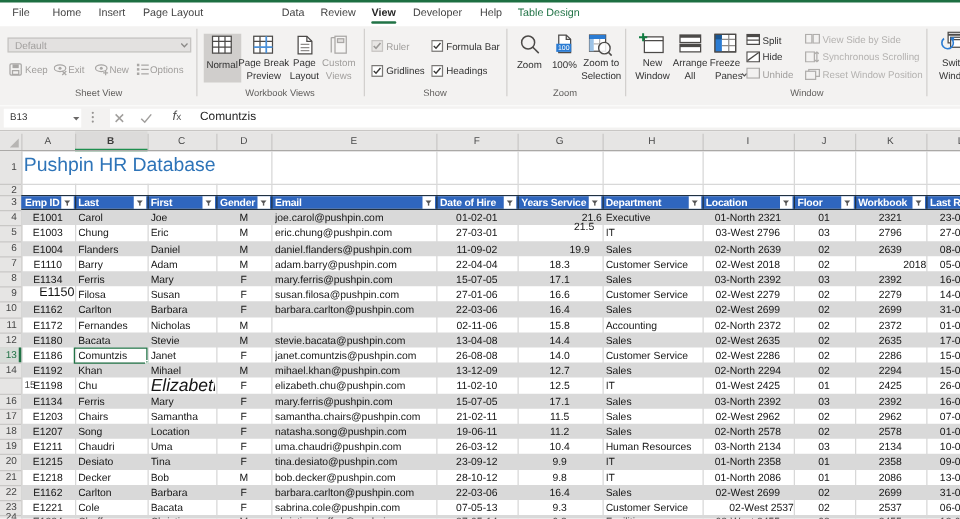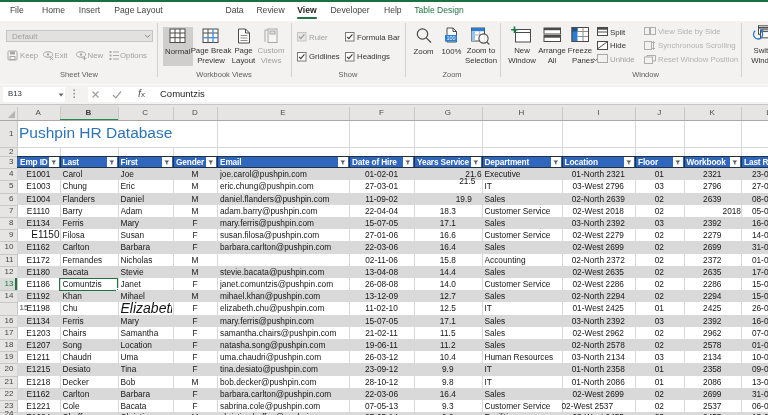--- a/index.html
+++ b/index.html
@@ -654,21 +654,21 @@
 <div style="position:absolute;left:683.5px;width:57.5px;text-align:center;top:387.79999999999995px;height:12.2px;line-height:12.7px;font-size:8.3px;color:#151515;white-space:nowrap;overflow:hidden;">2699</div>
 <div style="position:absolute;left:741px;width:55px;text-align:center;top:387.79999999999995px;height:12.2px;line-height:12.7px;font-size:8.3px;color:#151515;white-space:nowrap;overflow:hidden;">31-05-22</div>
 <div style="position:absolute;left:17px;width:42.5px;text-align:center;top:400.0px;height:12.2px;line-height:12.7px;font-size:8.3px;color:#151515;white-space:nowrap;overflow:hidden;">E1221</div>
 <div style="position:absolute;left:62.5px;width:54.0px;text-align:left;top:400.0px;height:12.2px;line-height:12.7px;font-size:8.3px;color:#151515;white-space:nowrap;overflow:hidden;">Cole</div>
 <div style="position:absolute;left:120.5px;width:51.5px;text-align:left;top:400.0px;height:12.2px;line-height:12.7px;font-size:8.3px;color:#151515;white-space:nowrap;overflow:hidden;">Bacata</div>
 <div style="position:absolute;left:173px;width:44px;text-align:center;top:400.0px;height:12.2px;line-height:12.7px;font-size:8.3px;color:#151515;white-space:nowrap;overflow:hidden;">F</div>
 <div style="position:absolute;left:220px;width:128px;text-align:left;top:400.0px;height:12.2px;line-height:12.7px;font-size:8.3px;color:#151515;white-space:nowrap;overflow:hidden;">sabrina.cole@pushpin.com</div>
 <div style="position:absolute;left:349px;width:65px;text-align:center;top:400.0px;height:12.2px;line-height:12.7px;font-size:8.3px;color:#151515;white-space:nowrap;overflow:hidden;">07-05-13</div>
 <div style="position:absolute;left:414px;width:67.5px;text-align:center;top:400.0px;height:12.2px;line-height:12.7px;font-size:8.3px;color:#151515;white-space:nowrap;overflow:hidden;">9.3</div>
 <div style="position:absolute;left:484.5px;width:76.0px;text-align:left;top:400.0px;height:12.2px;line-height:12.7px;font-size:8.3px;color:#151515;white-space:nowrap;overflow:hidden;">Customer Service</div>
-<div style="position:absolute;left:561.5px;width:73.5px;text-align:left;top:400.0px;height:12.2px;line-height:12.7px;font-size:8.3px;color:#151515;white-space:nowrap;overflow:hidden;">02-West 2537</div>
+<div style="position:absolute;left:561.5px;width:73.5px;text-align:right;top:400.0px;height:12.2px;line-height:12.7px;font-size:8.3px;color:#151515;white-space:nowrap;overflow:hidden;">02-West 2537</div>
 <div style="position:absolute;left:635px;width:48.5px;text-align:center;top:400.0px;height:12.2px;line-height:12.7px;font-size:8.3px;color:#151515;white-space:nowrap;overflow:hidden;">02</div>
 <div style="position:absolute;left:683.5px;width:57.5px;text-align:center;top:400.0px;height:12.2px;line-height:12.7px;font-size:8.3px;color:#151515;white-space:nowrap;overflow:hidden;">2537</div>
 <div style="position:absolute;left:741px;width:55px;text-align:center;top:400.0px;height:12.2px;line-height:12.7px;font-size:8.3px;color:#151515;white-space:nowrap;overflow:hidden;">06-05-22</div>
 <div style="position:absolute;left:17px;width:42.5px;text-align:center;top:411.2px;height:12.2px;line-height:12.7px;font-size:8.3px;color:#151515;white-space:nowrap;overflow:hidden;">E1224</div>
 <div style="position:absolute;left:62.5px;width:54.0px;text-align:left;top:411.2px;height:12.2px;line-height:12.7px;font-size:8.3px;color:#151515;white-space:nowrap;overflow:hidden;">Chaffee</div>
 <div style="position:absolute;left:120.5px;width:51.5px;text-align:left;top:411.2px;height:12.2px;line-height:12.7px;font-size:8.3px;color:#151515;white-space:nowrap;overflow:hidden;">Christie</div>
 <div style="position:absolute;left:173px;width:44px;text-align:center;top:411.2px;height:12.2px;line-height:12.7px;font-size:8.3px;color:#151515;white-space:nowrap;overflow:hidden;">M</div>
 <div style="position:absolute;left:220px;width:128px;text-align:left;top:411.2px;height:12.2px;line-height:12.7px;font-size:8.3px;color:#151515;white-space:nowrap;overflow:hidden;">christie.chaffee@pushpin.com</div>
 <div style="position:absolute;left:349px;width:65px;text-align:center;top:411.2px;height:12.2px;line-height:12.7px;font-size:8.3px;color:#151515;white-space:nowrap;overflow:hidden;">27-05-14</div>
 <div style="position:absolute;left:414px;width:67.5px;text-align:center;top:411.2px;height:12.2px;line-height:12.7px;font-size:8.3px;color:#151515;white-space:nowrap;overflow:hidden;">9.2</div>

